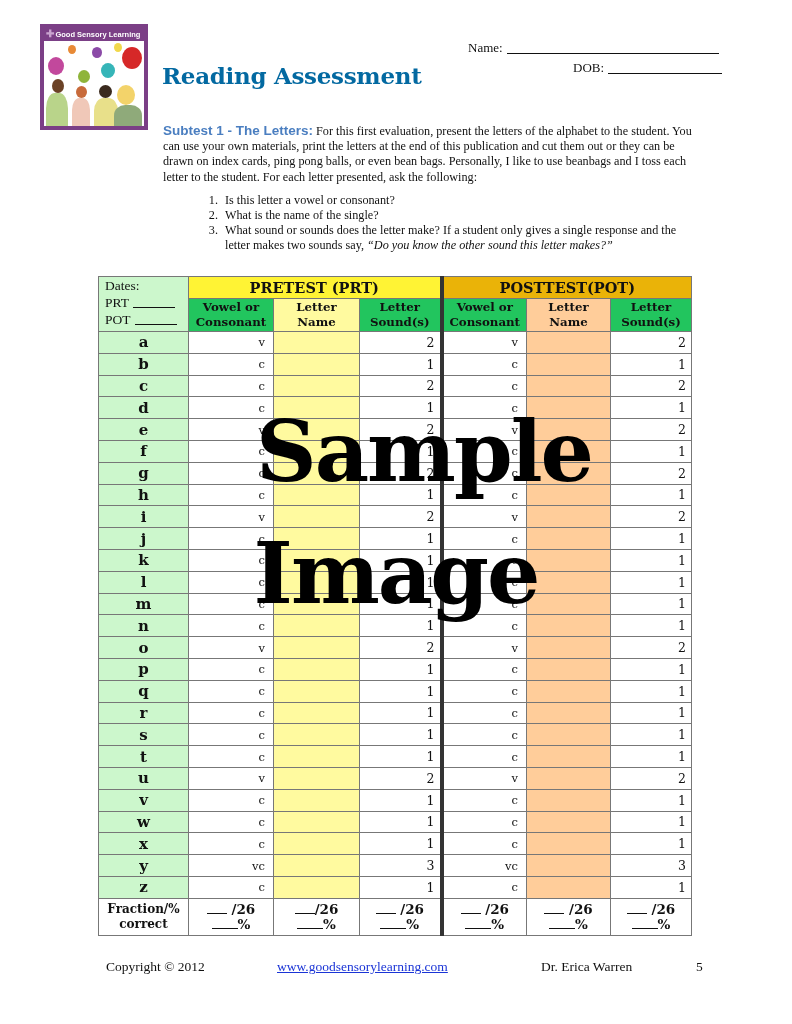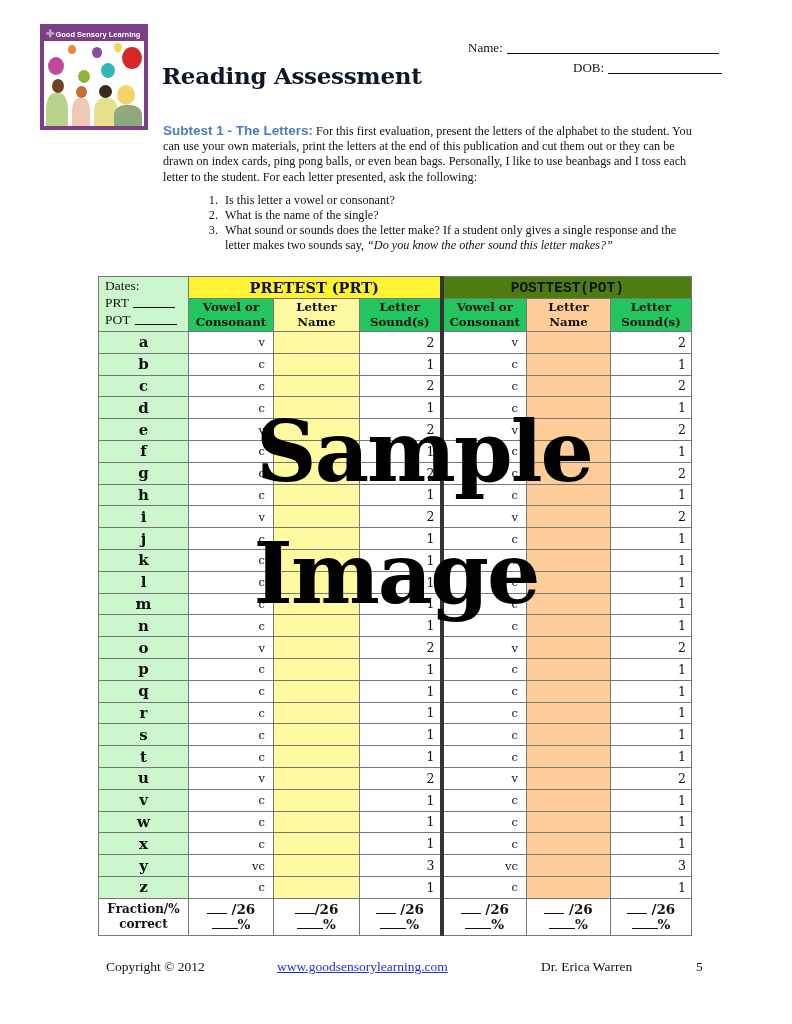--- a/index.html
+++ b/index.html
@@ -16,21 +16,21 @@
     height: 12px; line-height: 12px; white-space: nowrap; padding-left: 2px;
   }
   .logo-plus { color: #c9a3cf; font-size: 10px; margin-right: 1px; }
   .logo-art { position: absolute; left: 4px; top: 17px; right: 4px; bottom: 4px; background: #fff; overflow: hidden; }
   .bulb { position: absolute; border-radius: 50%; }
   .person { position: absolute; border-radius: 40% 40% 10% 10%; }
   .head { position: absolute; border-radius: 50%; }
 
   .title {
     position: absolute; left: 162px; top: 62px; font-family: "DejaVu Serif", serif; font-weight: bold;
-    font-size: 23px; color: #0f172a; letter-spacing: -0.3px;
+    font-size: 23px; color: #0369a1; letter-spacing: -0.3px;
   }
   .name-line { position: absolute; left: 468px; top: 40px; font-size: 13px; font-family: "Liberation Serif", serif; }
   .dob-line { position: absolute; left: 573px; top: 60px; font-size: 13px; font-family: "Liberation Serif", serif; }
   .blank { display: inline-block; border-bottom: 1px solid #111; vertical-align: -2px; margin-left: 4px; }
 
   .intro {
     position: absolute; left: 163px; top: 123px; width: 545px; font-family: "Liberation Serif", serif;
     font-size: 12.2px; line-height: 15.2px;
   }
   .subtest-label { font-family: "Liberation Sans", sans-serif; font-weight: bold; color: #4a7ec0; font-size: 13.5px; }
@@ -39,21 +39,21 @@
   .intro em { font-style: italic; }
 
   table.grid {
     position: absolute; left: 98px; top: 276px; width: 593px; border-collapse: collapse;
     font-family: "DejaVu Serif", serif; table-layout: fixed;
   }
   table.grid td, table.grid th { border: 1px solid #777; padding: 0; }
   .hdr-dates { background: #ccf7cc; font-family: "Liberation Serif", serif; font-size: 13.5px; font-weight: normal; text-align: left; vertical-align: top; padding-left: 6px !important; line-height: 17px; }
   .u { display: inline-block; width: 42px; border-bottom: 1px solid #111; vertical-align: -1px; margin-left: 4px; }
   .hdr-pre { background: #fff334; font-size: 14.5px; font-weight: bold; height: 21px; }
-  .hdr-post { background: #4d7c0f; font-size: 14.5px; font-weight: bold; height: 21px; font-family: Liberation Mono, monospace; }
+  .hdr-post { background: #eab308; font-size: 14.5px; font-weight: bold; height: 21px; }
   .sub { font-size: 11.8px; font-weight: bold; line-height: 15px; height: 32px; background: #22c55e; }
   .sub.yel { background: #fffa9f; }
   .sub.org { background: #ffcd9a; }
   td.letter { background: #ccf7cc; text-align: center; font-weight: bold; font-size: 15px; height: 20.8px; line-height: 18px; }
   td.vc { text-align: right; padding-right: 8px !important; font-size: 11.5px; }
   td.ln-pre { background: #fffa9f; }
   td.ln-post { background: #ffcd9a; }
   td.snd { text-align: right; padding-right: 5px !important; font-size: 12.5px; }
   .divider { border-left: 4px solid #333 !important; }
   td.sum-label { font-size: 12px; font-weight: bold; text-align: center; line-height: 15px; height: 36px; }

